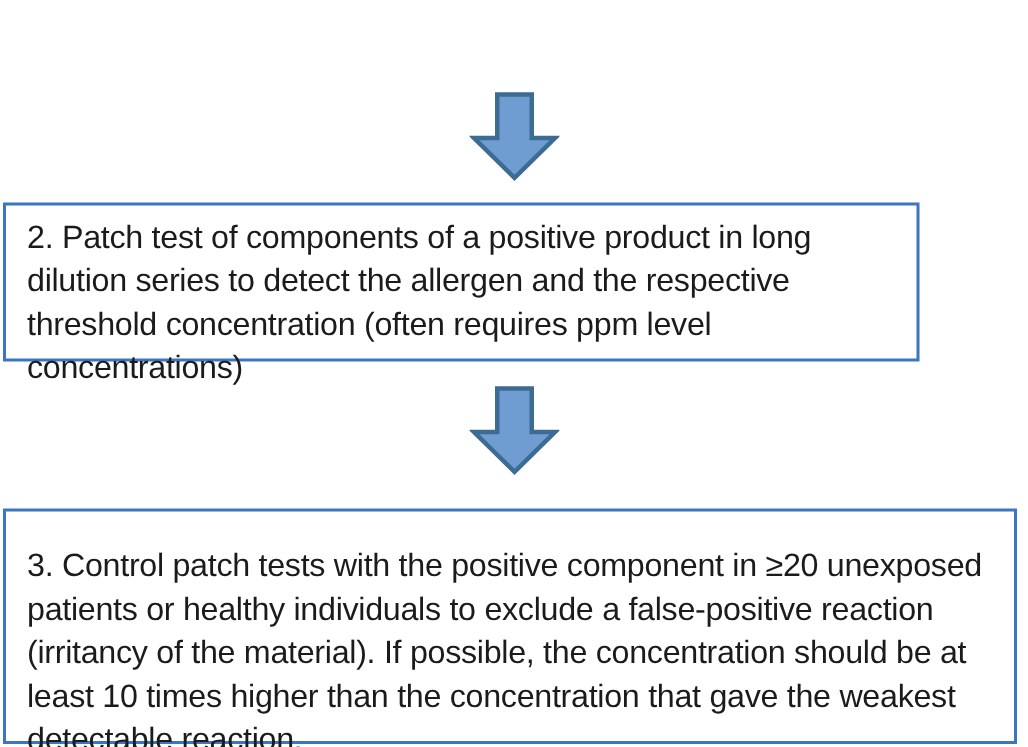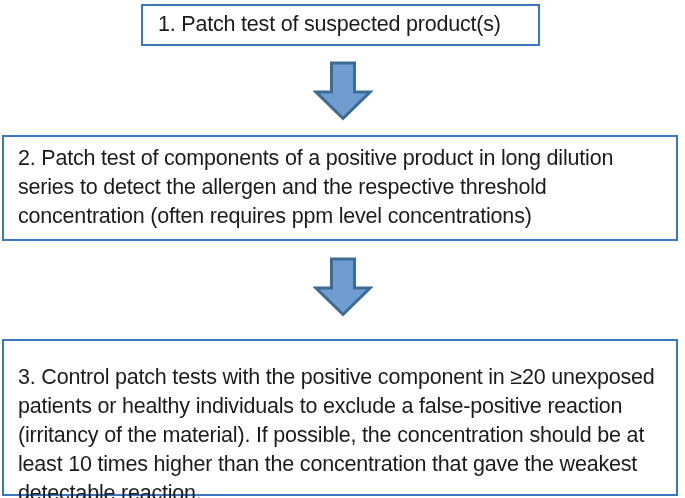--- a/index.html
+++ b/index.html
@@ -44,21 +44,21 @@
     top: 4px;
     width: 399px;
     height: 42px;
     padding: 4px 10px 0 15px;
   }
 
   
   #box-step-2 {
     left: 2px;
     top: 135px;
-    width: 676px;
+    width: 611px;
     height: 106px;
     padding: 7px 10px 0 14px;
   }
 
   
   #box-step-3 {
     left: 2px;
     top: 339px;
     width: 676px;
     height: 157px;
@@ -81,21 +81,20 @@
     top: 257px;
     width: 60px;
     height: 60px;
   }
 </style>
 </head>
 <body>
 
 <div id="flowchart">
 
-  <div class="flow-box" id="box-step-1">1. Patch test of suspected product(s)</div>
 
   <div class="flow-arrow" id="arrow-1">
     <svg viewBox="0 0 60 60" width="60" height="60" xmlns="http://www.w3.org/2000/svg">
       <polygon points="18.5,2 41.5,2 41.5,31 57,31 30,57.5 3,31 18.5,31" fill="#709dd1" stroke="#3c6b93" stroke-width="3" stroke-linejoin="miter"></polygon>
     </svg>
   </div>
 
   <div class="flow-box" id="box-step-2">2. Patch test of components of a positive product in long dilution series to detect the allergen and the respective threshold concentration (often requires ppm level concentrations)</div>
 
   <div class="flow-arrow" id="arrow-2">

